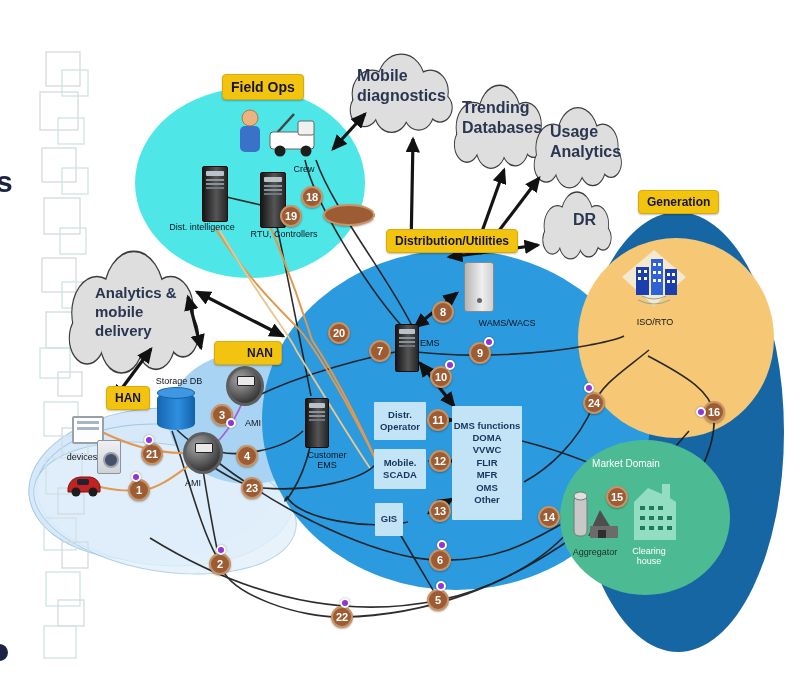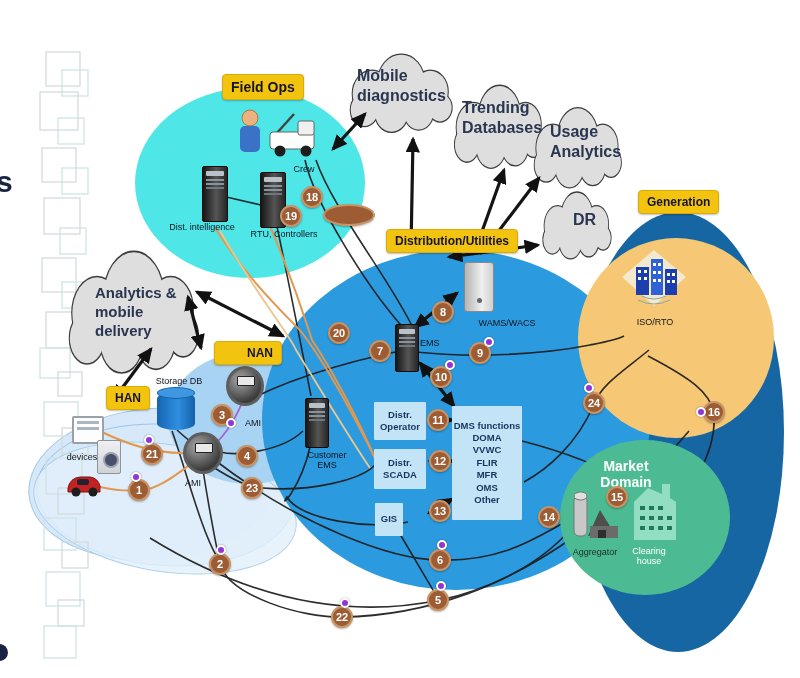--- a/index.html
+++ b/index.html
@@ -52,21 +52,21 @@
        margin:-5px 0 0 -6px;border-radius:50%;background:#47506b;border:2px solid #9aa2ad;}
   
   .marker{position:absolute;width:22px;height:22px;border-radius:50%;background:#9d5c33;
        border:2px solid #c79467;color:#fff;font-weight:bold;font-size:11px;line-height:18px;
        text-align:center;box-sizing:border-box;z-index:7;box-shadow:0 1px 2px rgba(0,0,0,.3);}
   .pdot{position:absolute;width:10px;height:10px;border-radius:50%;background:#9334d6;
        border:2px solid #fff;box-sizing:border-box;z-index:8;box-shadow:0 0 2px rgba(0,0,0,.4);}
   .svglayer{position:absolute;left:0;top:0;z-index:3;}
   .iconlayer{z-index:4;}
   .fragment{position:absolute;color:#1b2344;font-weight:bold;z-index:2;}
-  .market-title{position:absolute;color:#fff;font-weight:bold;font-size:14px;z-index:5;}
+  .market-title{position:absolute;color:#fff;font-weight:normal;font-size:10px;z-index:5;}
   .white-label{color:#fff;}
 </style>
 </head>
 <body>
 
 <div class="stage">
 
   <div class="fragment" style="left:-4px;top:165px;font-size:30px;">s</div>
   <div class="fragment" style="left:-9px;top:644px;width:17px;height:17px;border-radius:50%;background:#1b2344;"></div>
 
@@ -269,21 +269,21 @@
         <rect x="36" y="40" width="5" height="4"></rect>
         <rect x="45" y="40" width="5" height="4"></rect>
       <rect x="18" y="50" width="5" height="4"></rect>
         <rect x="27" y="50" width="5" height="4"></rect>
         <rect x="36" y="50" width="5" height="4"></rect>
         <rect x="45" y="50" width="5" height="4"></rect>
     </g>
   </svg>
 
   <div class="pbox" style="left:374px;top:402px;width:52px;height:38px;">Distr. Operator</div>
-  <div class="pbox" style="left:374px;top:449px;width:52px;height:40px;">Distr. SCADA</div>
+  <div class="pbox" style="left:374px;top:449px;width:52px;height:40px;">Mobile. SCADA</div>
   <div class="pbox" style="left:375px;top:503px;width:28px;height:33px;">GIS</div>
   <div class="pbox" style="left:452px;top:406px;width:70px;height:114px;flex-direction:column;justify-content:center;text-align:right;">
     <div>DMS functions</div>
     <div>DOMA</div>
     <div>VVWC</div>
     <div>FLIR</div>
     <div>MFR</div>
     <div>OMS</div>
     <div>Other</div>
   </div>

